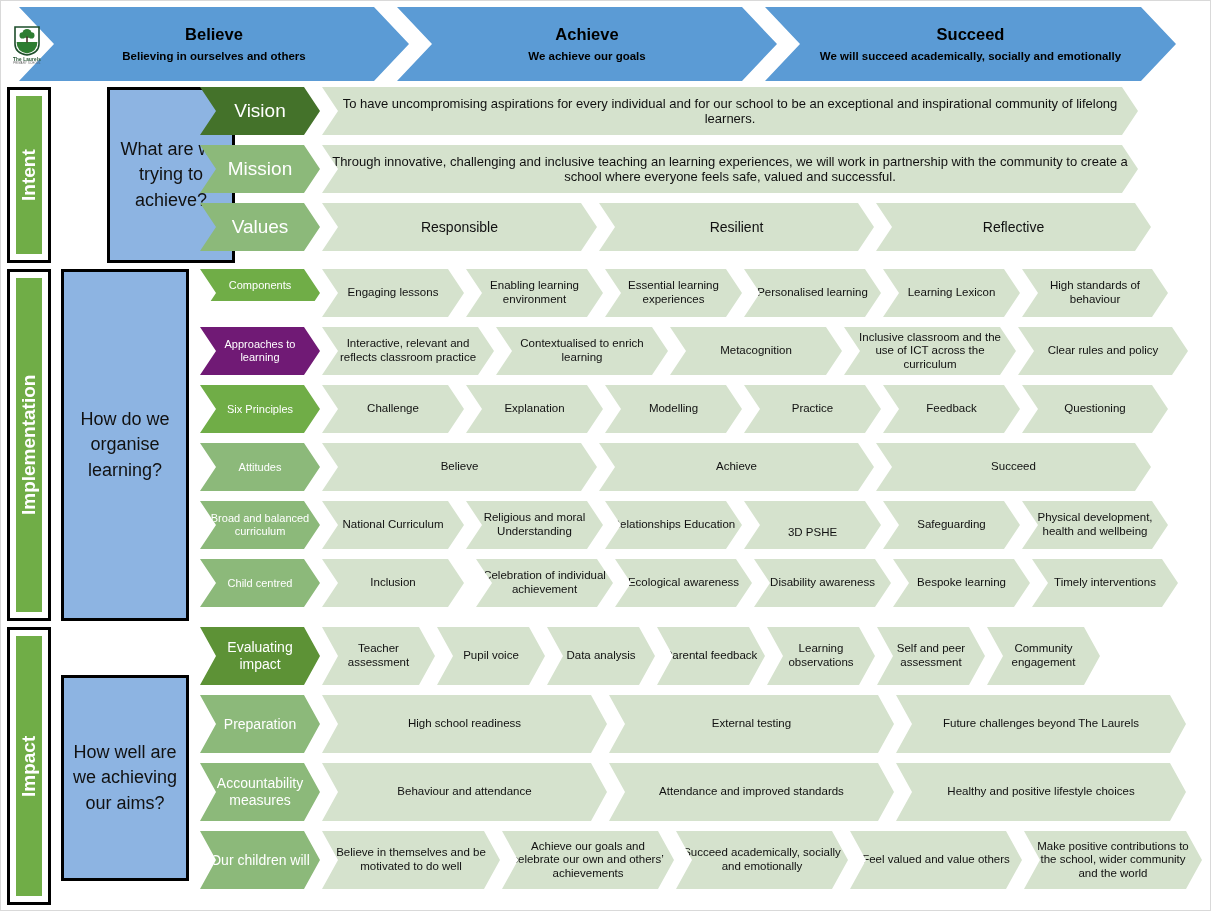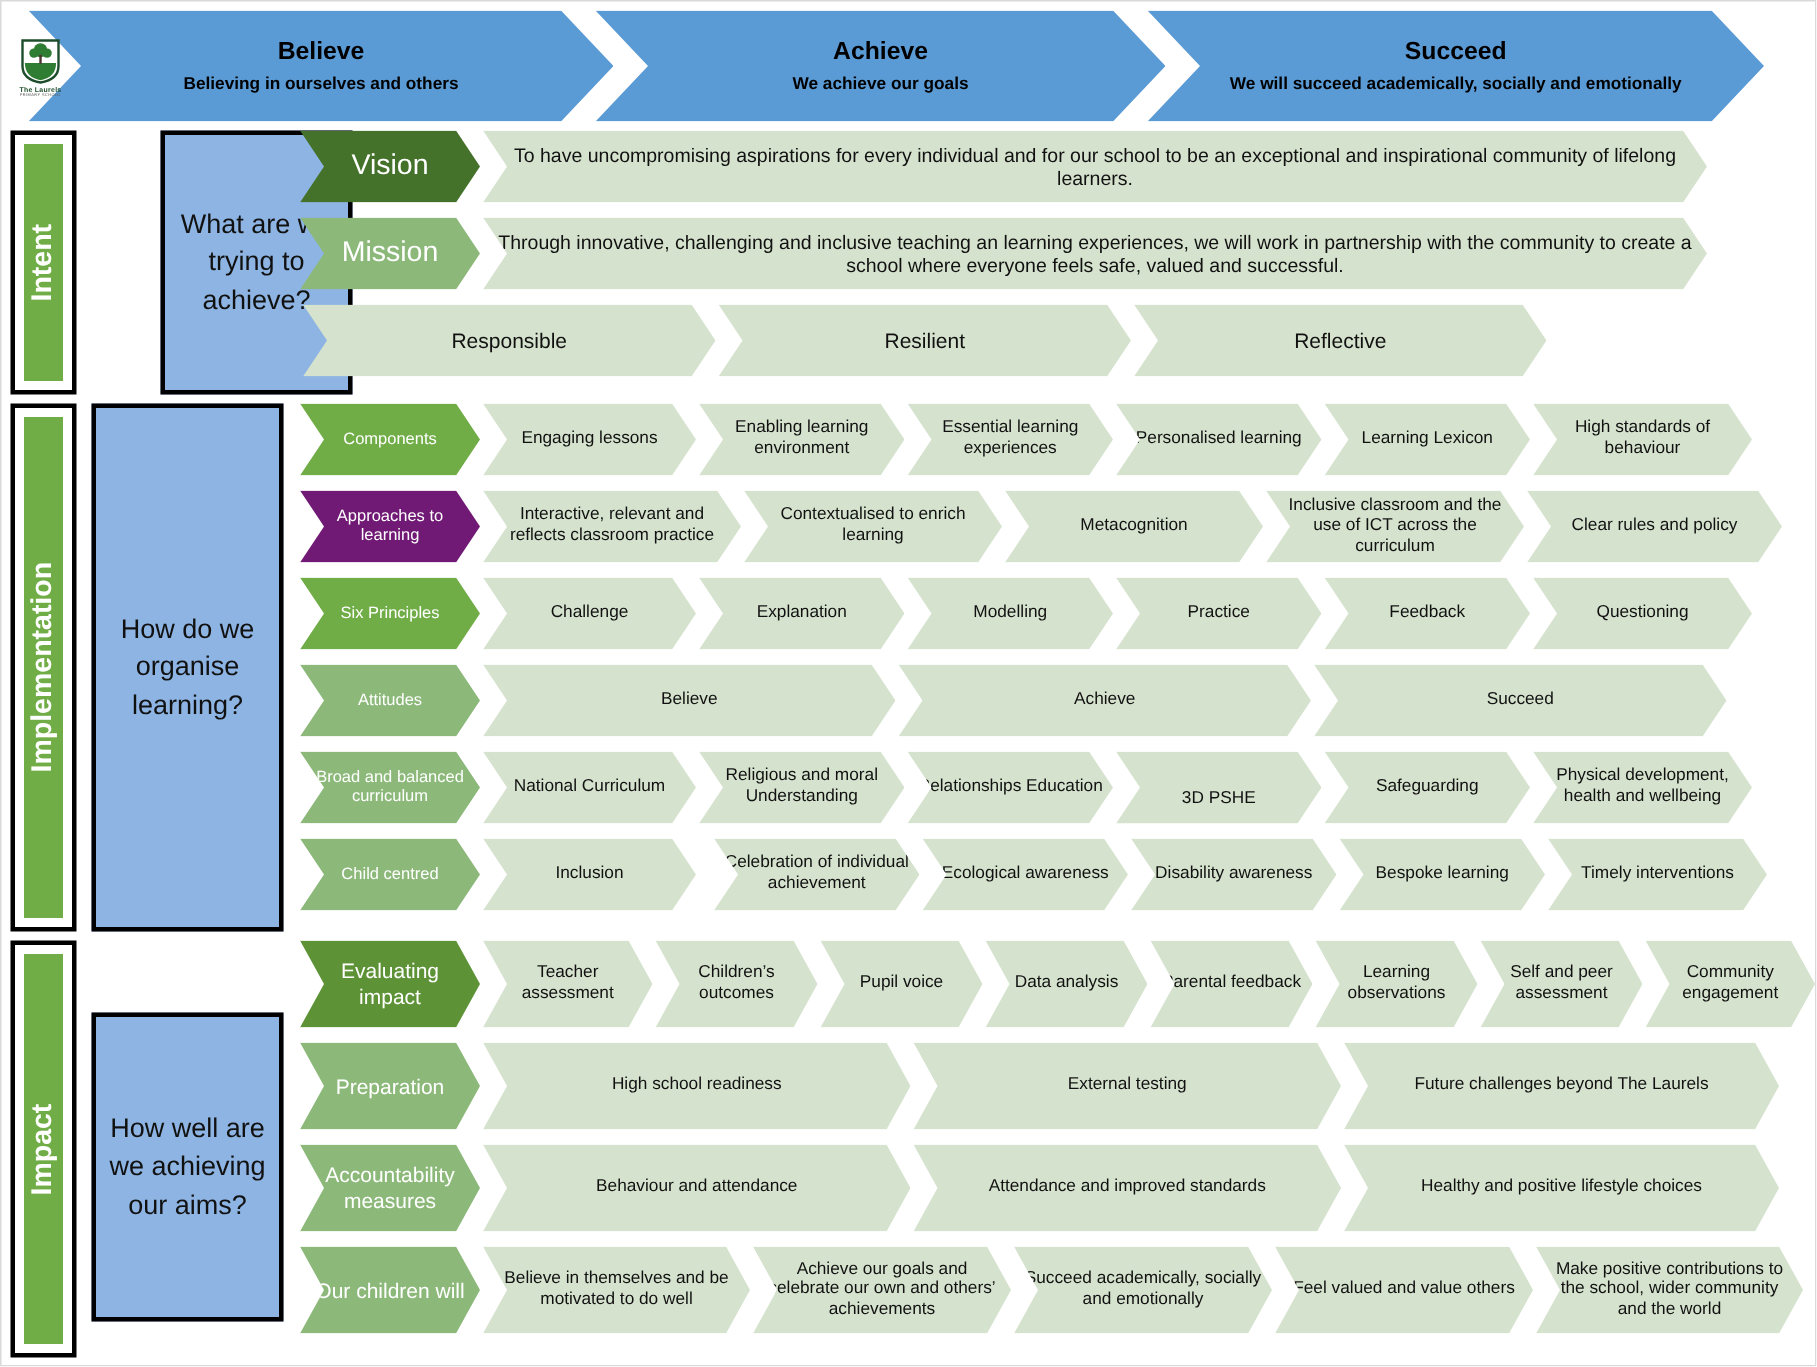--- a/index.html
+++ b/index.html
@@ -125,40 +125,43 @@
           </div>
           <div class="row" style="top: 58px; height: 48px;">
             <div class="chev lbl" style="width: 120px; height: 48px; background: rgb(140, 185, 122); font-size: 19px; clip-path: polygon(0px 0px, 104px 0px, 120px 24px, 104px 48px, 0px 48px, 16px 24px);">
               <span>Mission</span>
             </div>
             <div class="chev body-c" style="width: 816px; height: 48px; margin-left: 2px; font-size: 13px; clip-path: polygon(0px 0px, 800px 0px, 816px 24px, 800px 48px, 0px 48px, 16px 24px);">
               <span>Through innovative, challenging and inclusive teaching an learning experiences, we will work in partnership with the community to create a school where everyone feels safe, valued and successful.</span>
             </div>
           </div>
           <div class="row" style="top: 116px; height: 48px;">
+            <div class="chev lbl" style="width: 120px; height: 48px; background: rgb(140, 185, 122); font-size: 19px; clip-path: polygon(0px 0px, 104px 0px, 120px 24px, 104px 48px, 0px 48px, 16px 24px);">
+              <span>Values</span>
+            </div>
             <div class="chev body-c" style="width: 275px; height: 48px; margin-left: 2px; font-size: 14px; clip-path: polygon(0px 0px, 259px 0px, 275px 24px, 259px 48px, 0px 48px, 16px 24px);">
               <span>Responsible</span>
             </div>
             <div class="chev body-c" style="width: 275px; height: 48px; margin-left: 2px; font-size: 14px; clip-path: polygon(0px 0px, 259px 0px, 275px 24px, 259px 48px, 0px 48px, 16px 24px);">
               <span>Resilient</span>
             </div>
             <div class="chev body-c" style="width: 275px; height: 48px; margin-left: 2px; font-size: 14px; clip-path: polygon(0px 0px, 259px 0px, 275px 24px, 259px 48px, 0px 48px, 16px 24px);">
               <span>Reflective</span>
             </div>
           </div>
         </div>
       </div>
       <div class="section" style="top: 268px; height: 352px; width: 1199px;">
         <div class="sec-label" style="height: 352px;">
           <div class="sec-label-inner">Implementation</div>
         </div>
         <div class="sec-q" style="height: 352px;">How do we organise learning?</div>
         <div class="rows" style="height: 352px; width: 1006px;">
           <div class="row" style="top: 0px; height: 48px;">
-            <div class="chev lbl" style="width: 120px; height: 48px; background: rgb(112, 173, 71); font-size: 11px; clip-path: polygon(0px 0px, 104px 0px, 120px 24px, 104px 48px, 0px 48px, 16px 24px);">
+            <div class="chev lbl" style="width: 120px; height: 32px; background: rgb(112, 173, 71); font-size: 11px; clip-path: polygon(0px 0px, 104px 0px, 120px 24px, 104px 48px, 0px 48px, 16px 24px);">
               <span>Components</span>
             </div>
             <div class="chev body-c" style="width: 142px; height: 48px; margin-left: 2px; font-size: 11.5px; clip-path: polygon(0px 0px, 126px 0px, 142px 24px, 126px 48px, 0px 48px, 16px 24px);">
               <span>Engaging lessons</span>
             </div>
             <div class="chev body-c" style="width: 137px; height: 48px; margin-left: 2px; font-size: 11.5px; clip-path: polygon(0px 0px, 121px 0px, 137px 24px, 121px 48px, 0px 48px, 16px 24px);">
               <span>Enabling learning environment</span>
             </div>
             <div class="chev body-c" style="width: 137px; height: 48px; margin-left: 2px; font-size: 11.5px; clip-path: polygon(0px 0px, 121px 0px, 137px 24px, 121px 48px, 0px 48px, 16px 24px);">
               <span>Essential learning experiences</span>
@@ -285,23 +288,20 @@
         <div class="sec-q" style="height: 206px; margin-top: 48px;">How well are we achieving our aims?</div>
         <div class="rows" style="height: 278px; width: 1006px;">
           <div class="row" style="top: 0px; height: 58px;">
             <div class="chev lbl" style="width: 120px; height: 58px; background: rgb(93, 146, 54); font-size: 14px; clip-path: polygon(0px 0px, 104px 0px, 120px 29px, 104px 58px, 0px 58px, 16px 29px);">
               <span>Evaluating impact</span>
             </div>
             <div class="chev body-c" style="width: 113px; height: 58px; margin-left: 2px; font-size: 11.5px; clip-path: polygon(0px 0px, 97px 0px, 113px 29px, 97px 58px, 0px 58px, 16px 29px);">
               <span>Teacher assessment</span>
             </div>
             <div class="chev body-c" style="width: 108px; height: 58px; margin-left: 2px; font-size: 11.5px; clip-path: polygon(0px 0px, 92px 0px, 108px 29px, 92px 58px, 0px 58px, 16px 29px);">
-              <span>Children’s outcomes</span>
-            </div>
-            <div class="chev body-c" style="width: 108px; height: 58px; margin-left: 2px; font-size: 11.5px; clip-path: polygon(0px 0px, 92px 0px, 108px 29px, 92px 58px, 0px 58px, 16px 29px);">
               <span>Pupil voice</span>
             </div>
             <div class="chev body-c" style="width: 108px; height: 58px; margin-left: 2px; font-size: 11.5px; clip-path: polygon(0px 0px, 92px 0px, 108px 29px, 92px 58px, 0px 58px, 16px 29px);">
               <span>Data analysis</span>
             </div>
             <div class="chev body-c" style="width: 108px; height: 58px; margin-left: 2px; font-size: 11.5px; clip-path: polygon(0px 0px, 92px 0px, 108px 29px, 92px 58px, 0px 58px, 16px 29px);">
               <span>Parental feedback</span>
             </div>
             <div class="chev body-c" style="width: 108px; height: 58px; margin-left: 2px; font-size: 11.5px; clip-path: polygon(0px 0px, 92px 0px, 108px 29px, 92px 58px, 0px 58px, 16px 29px);">
               <span>Learning observations</span>

